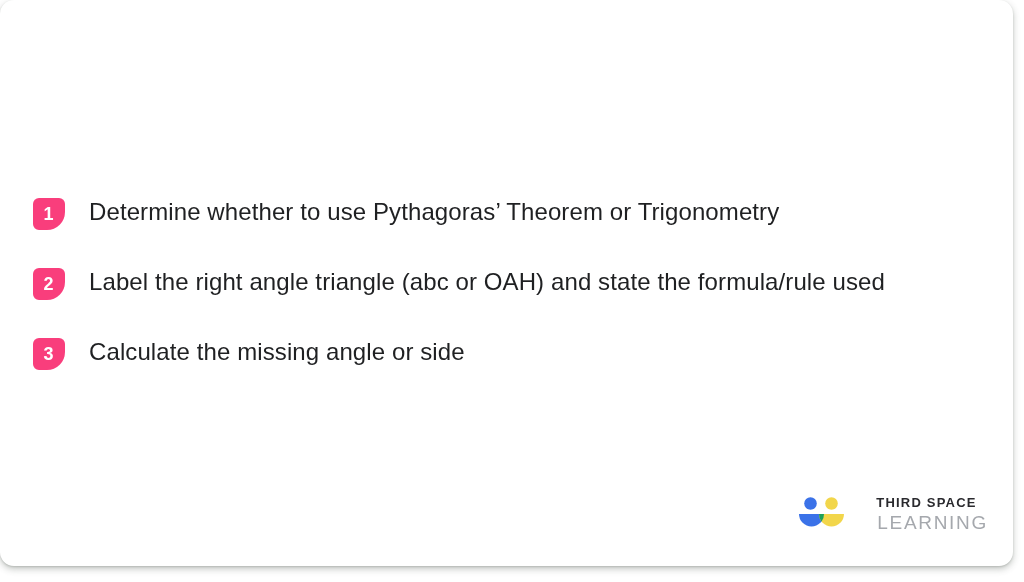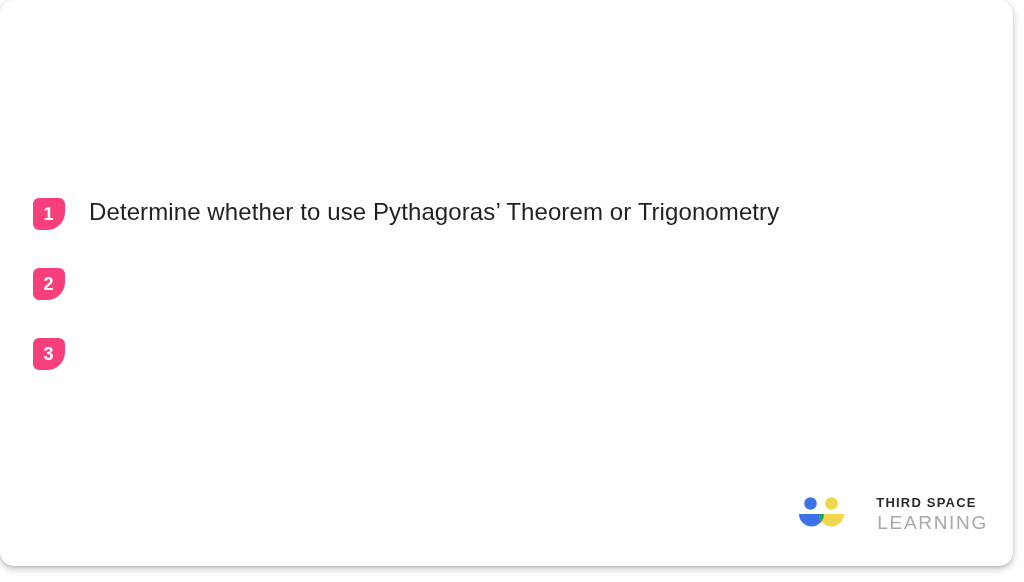--- a/index.html
+++ b/index.html
@@ -164,24 +164,26 @@
 
       <div class="steps">
 
         <div class="step">
           <div class="step-badge">1</div>
           <div class="step-text">Determine whether to use Pythagoras’ Theorem or Trigonometry</div>
         </div>
 
         <div class="step">
           <div class="step-badge">2</div>
+          <div class="step-text">Label the right angle triangle (abc or OAH) and state the formula/rule used</div>
         </div>
 
         <div class="step">
           <div class="step-badge">3</div>
+          <div class="step-text">Calculate the missing angle or side</div>
         </div>
 
       </div>
 
       <div class="logo">
         <svg class="logo-mark" viewBox="0 0 52 34">
           <circle cx="14.5" cy="7.5" r="6.3" fill="#3b72e8"></circle>
           <circle cx="35.5" cy="7.5" r="6.3" fill="#f2d64b"></circle>
           <path d="M3 18 A12.5 12.5 0 0 0 28 18 Z" fill="#3b72e8"></path>
           <path d="M23 18 A12.5 12.5 0 0 0 48 18 Z" fill="#f2d64b"></path>

